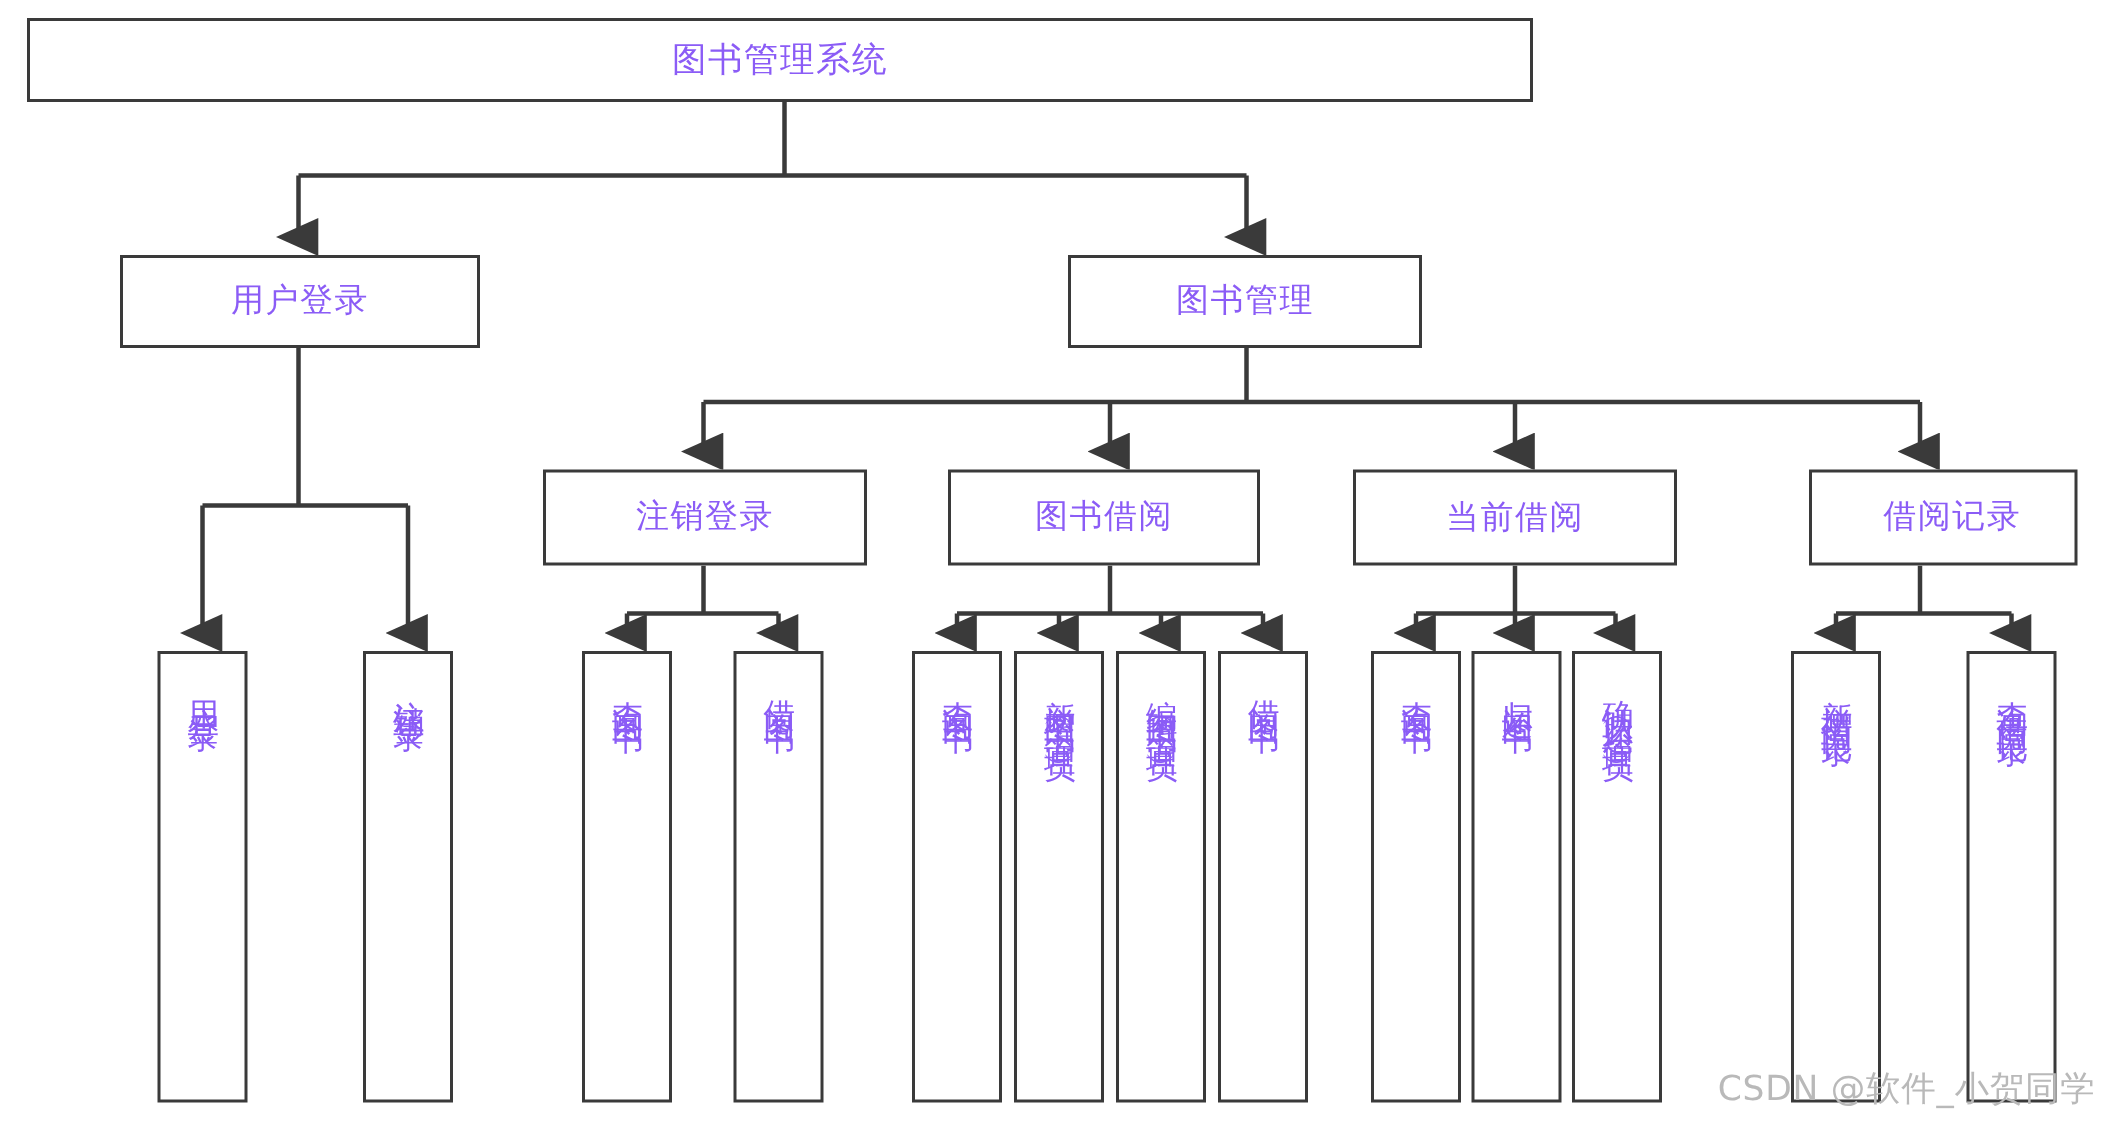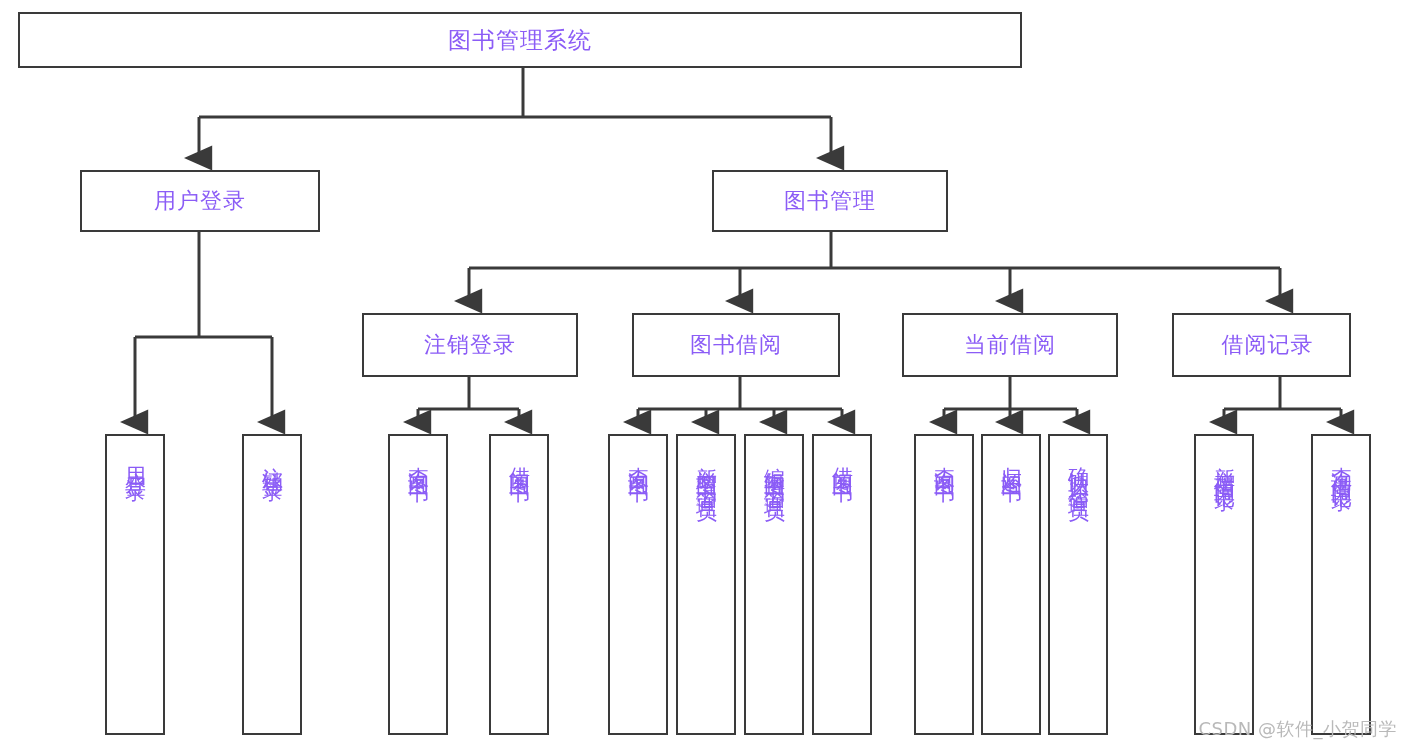--- a/index.html
+++ b/index.html
@@ -53,21 +53,21 @@
     text-orientation: upright;
     letter-spacing: 5px;
     line-height: 1.0;
     white-space: nowrap;
     display: block;
   }
   .watermark {
     position: absolute;
     right: 8px;
     bottom: 6px;
-    font-size: 18px;
+    font-size: 23px;
     color: #b9b9b9;
     letter-spacing: 0.5px;
     white-space: nowrap;
   }
 </style>
 </head>
 <body>
 
 <div id="canvas">
 
@@ -134,21 +134,21 @@
 
   <div class="node" style="left:362px; top:313px; width:216px; height:64px;">
     <span>注销登录</span>
   </div>
   <div class="node" style="left:632px; top:313px; width:208px; height:64px;">
     <span>图书借阅</span>
   </div>
   <div class="node" style="left:902px; top:313px; width:216px; height:64px;font-family:Liberation Serif, serif;">
     <span>当前借阅</span>
   </div>
-  <div class="node" style="left:1172px; top:313px; width:179px; height:64px;padding-left:12px;">
+  <div class="node" style="left:1206px; top:313px; width:179px; height:64px;padding-left:12px;">
     <span>借阅记录</span>
   </div>
 
   <div class="node leaf" style="left:105px; top:434px; width:60px; height:301px;">
     <span class="vtext">用户登录</span>
   </div>
   <div class="node leaf" style="left:242px; top:434px; width:60px; height:301px;">
     <span class="vtext">注销登录</span>
   </div>
 

